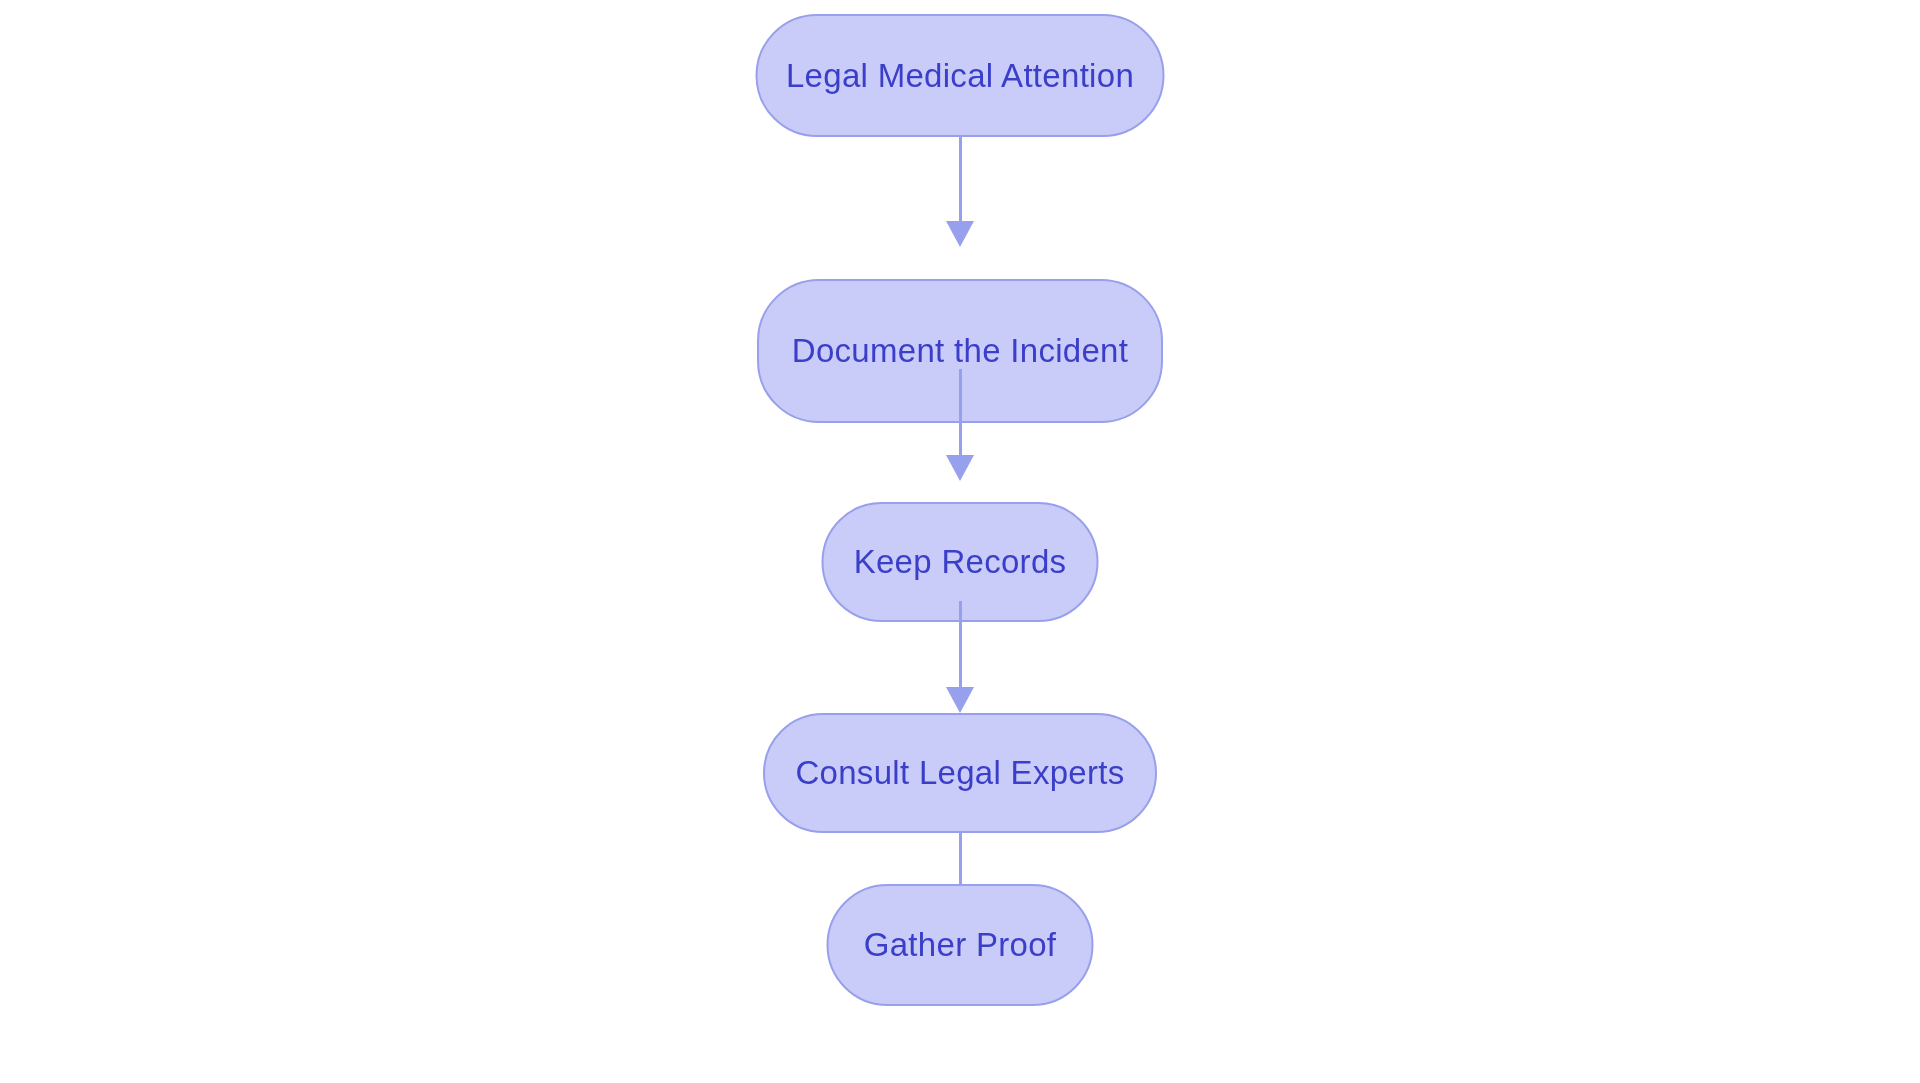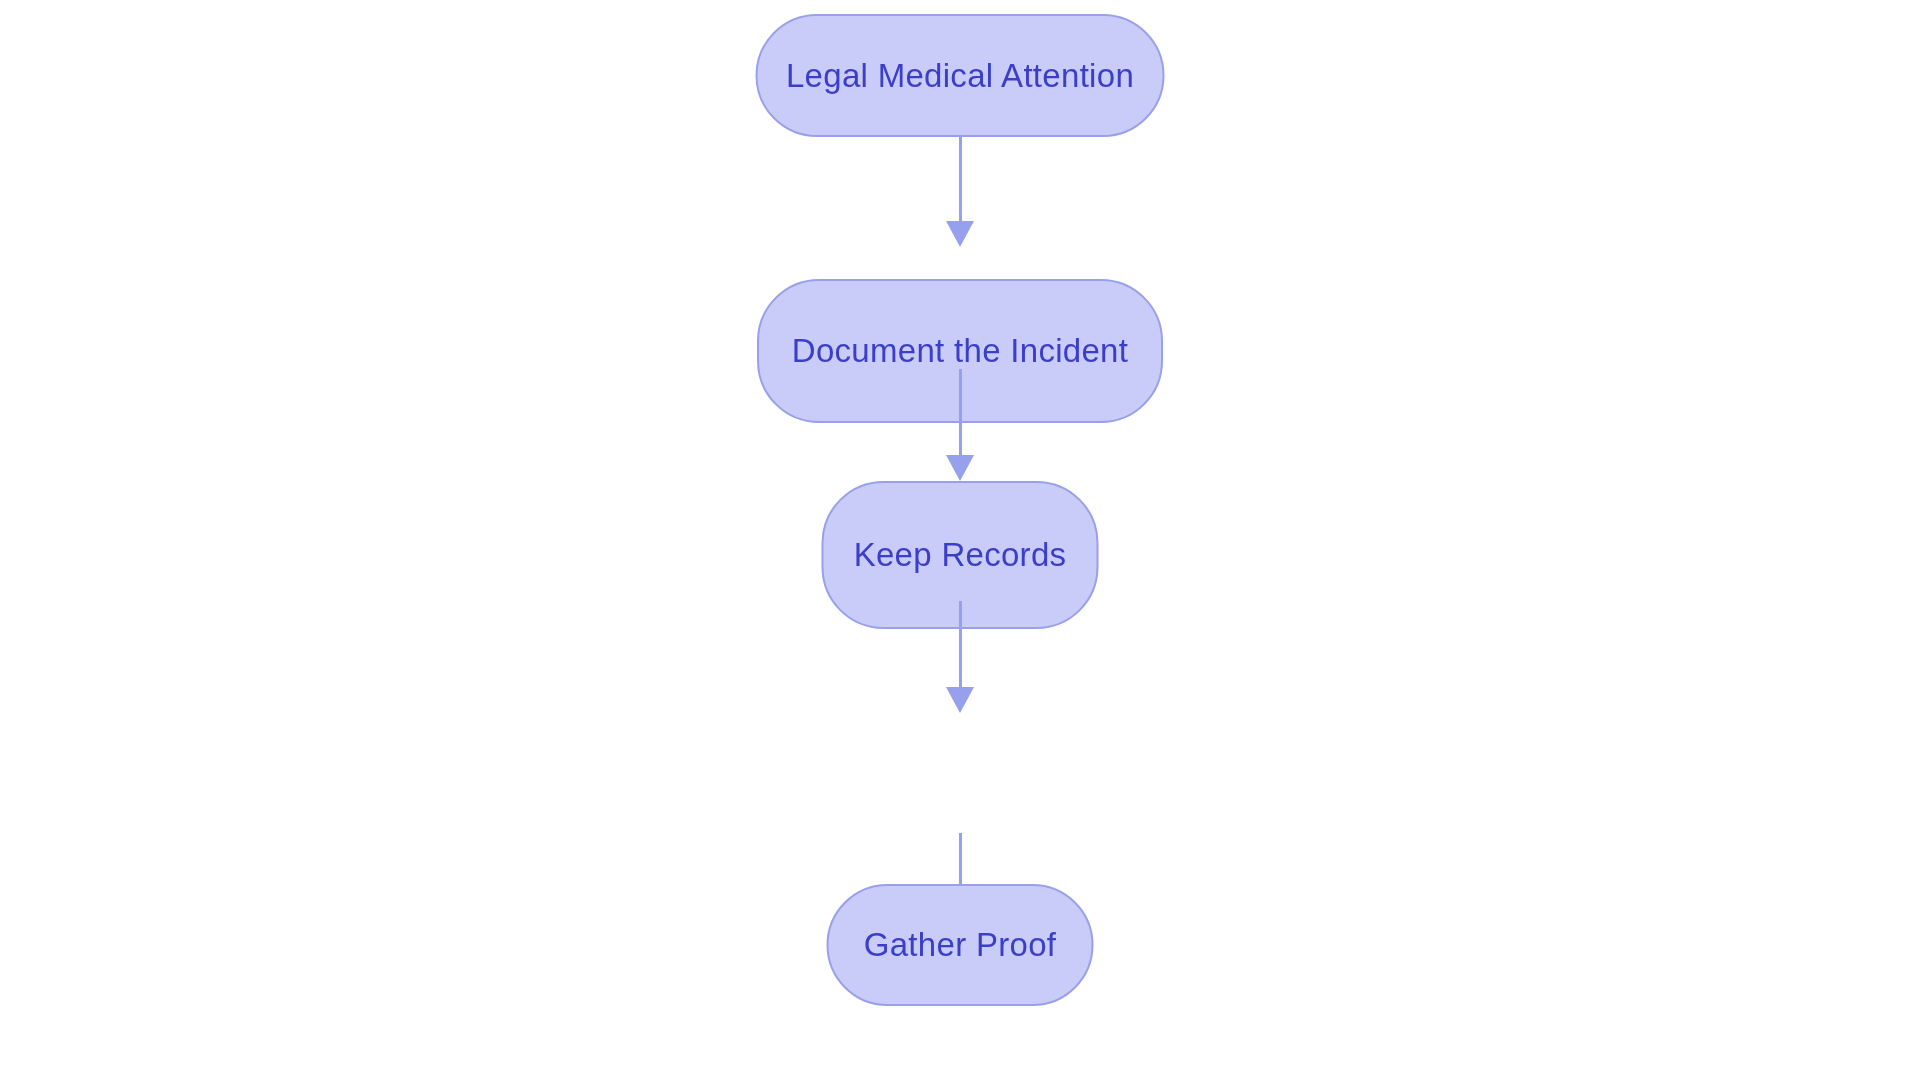--- a/index.html
+++ b/index.html
@@ -35,21 +35,21 @@
     justify-content: center;
   }
   .node span {
     color: var(--node-text);
     font-size: 33px;
     letter-spacing: 0.3px;
     white-space: nowrap;
   }
   .n1 { top: 14px;  width: 409px; height: 123px; }
   .n2 { top: 247px; width: 406px; height: 144px; margin-top: 32px; }
-  .n3 { top: 481px; width: 277px; height: 148px; }
+  .n3 { top: 502px; width: 277px; height: 120px; }
   .n4 { top: 713px; width: 394px; height: 120px; }
   .n5 { top: 884px; width: 267px; height: 122px; }
 
   .arrow {
     position: absolute;
     left: 50%;
     transform: translateX(-50%);
     display: flex;
     flex-direction: column;
     align-items: center;
@@ -96,20 +96,23 @@
 
   <div class="node n3">
     <span>Keep Records</span>
   </div>
 
   <div class="arrow a3">
     <div class="shaft"></div>
     <div class="head"></div>
   </div>
 
+  <div class="node n4">
+    <span>Consult Legal Experts</span>
+  </div>
 
   <div class="arrow a4">
     <div class="shaft"></div>
     <div class="head"></div>
   </div>
 
   <div class="node n5">
     <span>Gather Proof</span>
   </div>
 

